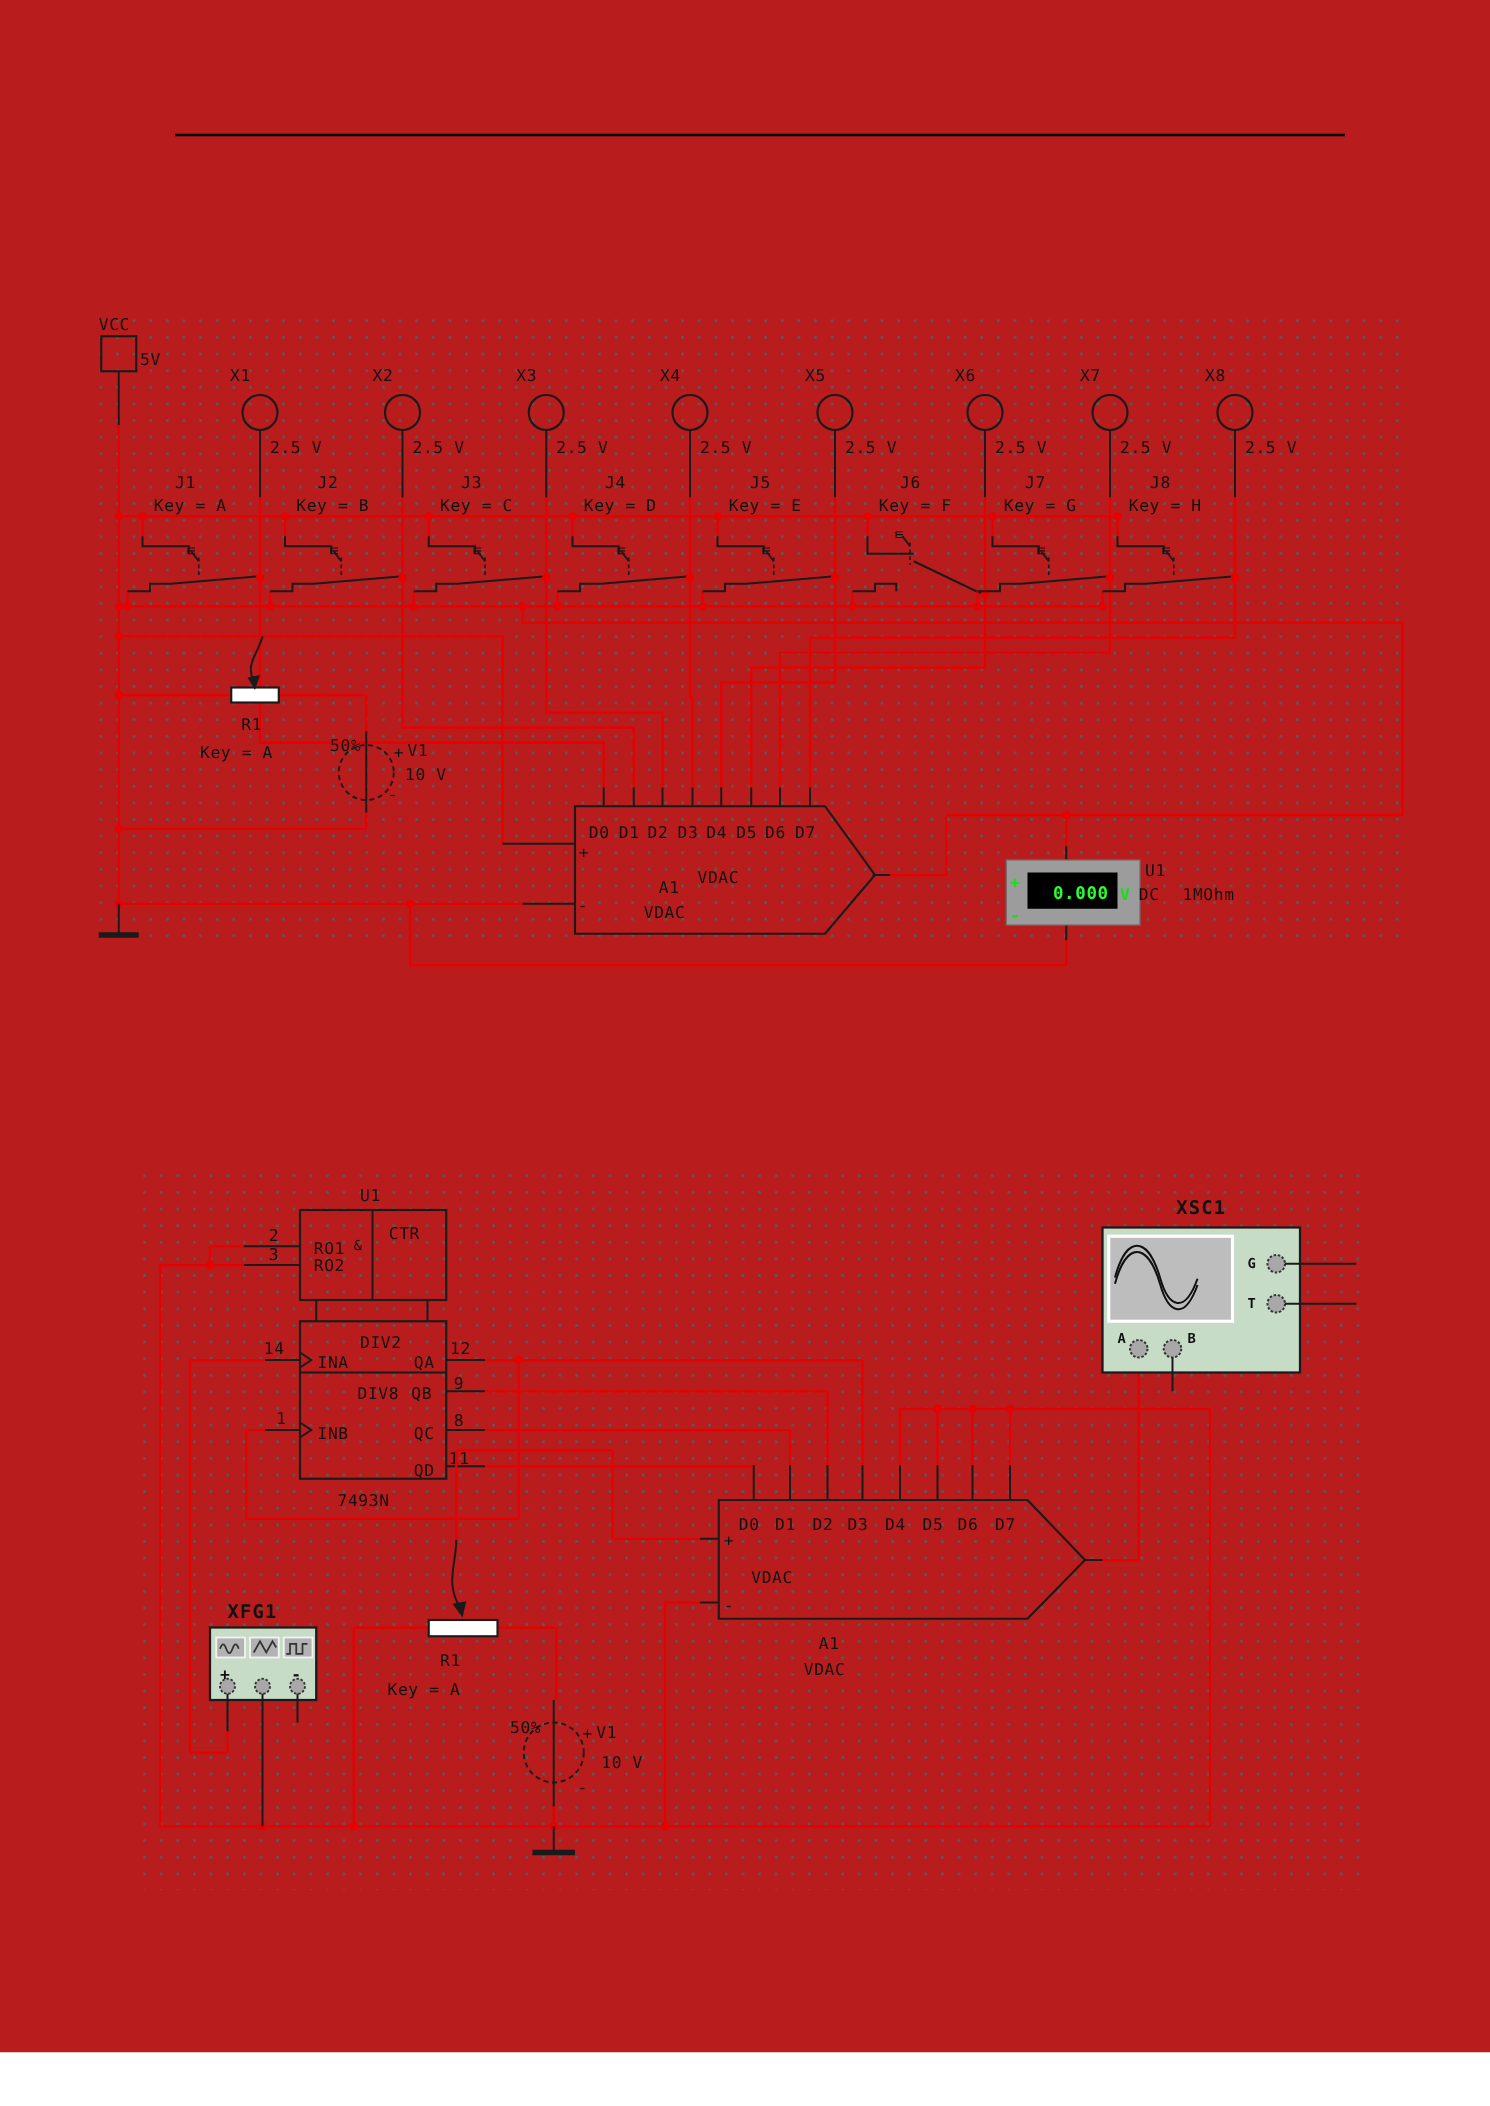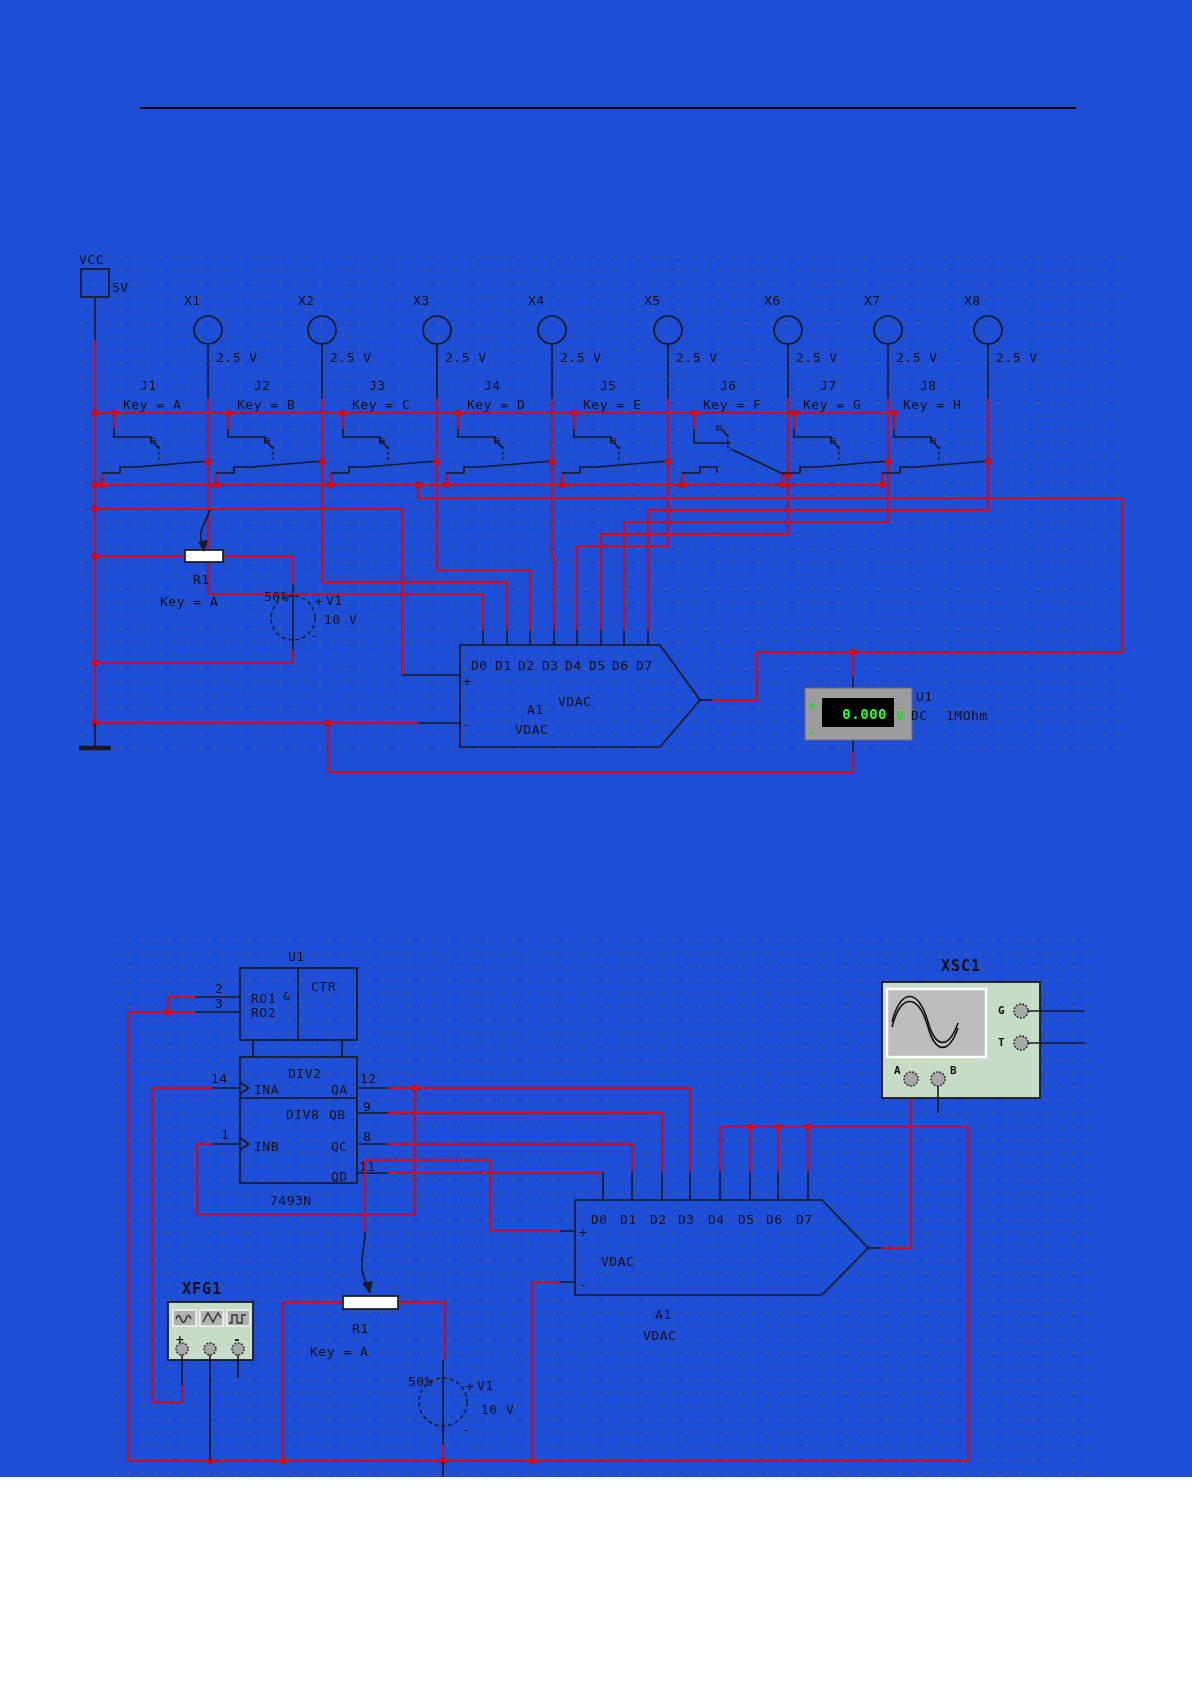--- a/index.html
+++ b/index.html
@@ -1,16 +1,16 @@
 <!DOCTYPE html>
 <html><head>
 <meta charset="utf-8">
 <style>
   html,body{margin:0;padding:0;background:#fff;}
-  .page{position:relative;width:1192px;height:1477px;background:#1d4ed8;overflow:hidden;
+  .page{position:relative;width:1192px;height:1642px;background:#b91c1c;overflow:hidden;
         font-family:"DejaVu Sans Mono",monospace;}
   .rule{position:absolute;background:#000;}
   .grid{position:absolute;
         background-image:radial-gradient(circle,#5a5a5a 1px,transparent 1.25px);
         background-size:13.3px 13.3px;background-position:4px 4px;}
   svg.schem{position:absolute;left:0;top:0;}
   .bk{stroke:#1a1a1a;stroke-width:1.6;fill:none;}
   .bkd{stroke:#1a1a1a;stroke-width:1.3;fill:none;stroke-dasharray:3,2.5;}
   .rd{stroke:#e60000;stroke-width:1.8;fill:none;}
   .comp{stroke:#1a1a1a;stroke-width:1.7;fill:none;}

